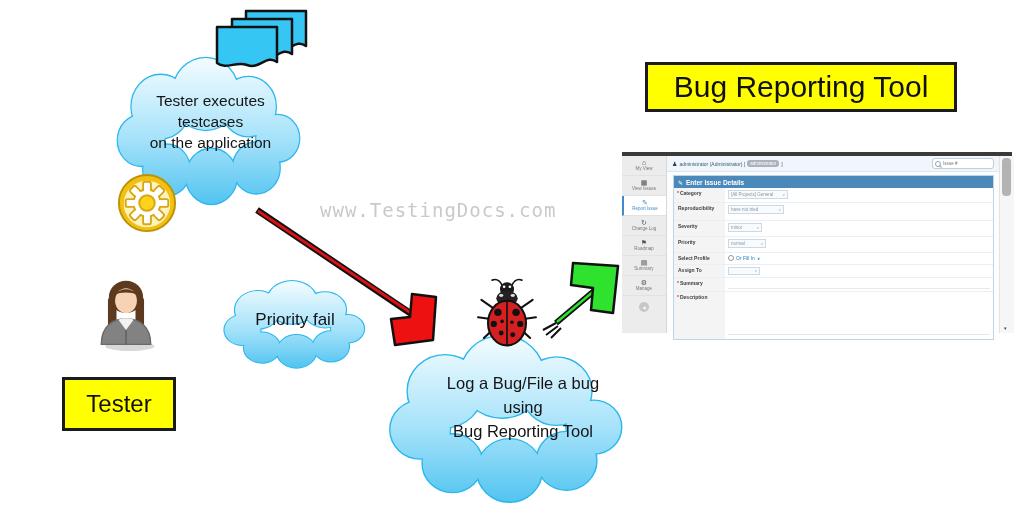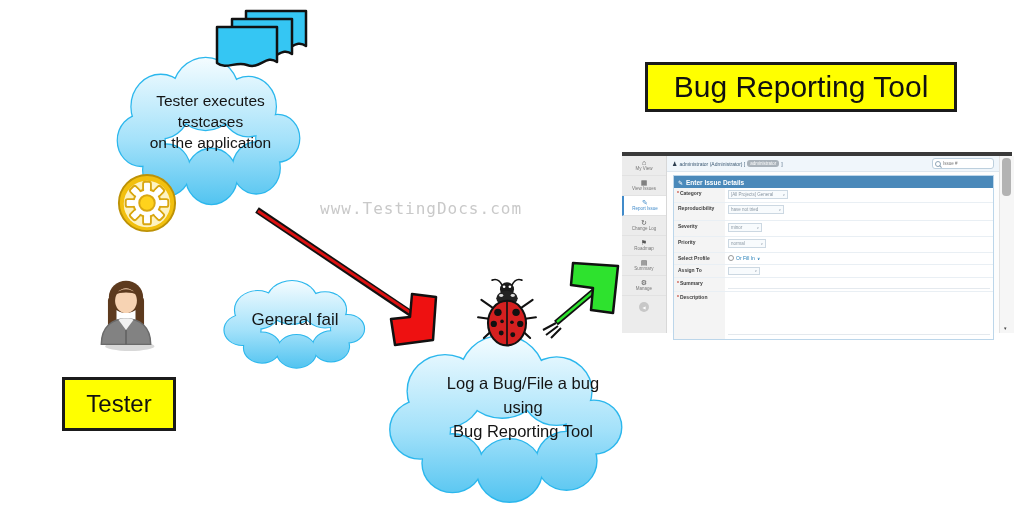--- a/index.html
+++ b/index.html
@@ -4,21 +4,21 @@
 <style>
   html,body{margin:0;padding:0;background:#fff;}
   #stage{position:relative;width:1024px;height:509px;background:#fff;overflow:hidden;
          font-family:"Liberation Sans","DejaVu Sans",sans-serif;color:#111;}
   .abs{position:absolute;}
   svg{display:block;overflow:visible;}
 
   
   .cloud-text{position:absolute;text-align:center;color:#141414;line-height:21px;font-size:15.5px;}
   .watermark{position:absolute;left:320px;top:199px;font-family:"DejaVu Sans Mono",monospace;
-             font-size:16px;letter-spacing:1px;color:#c9c9c9;}
+             font-size:19px;letter-spacing:1px;color:#c9c9c9;}
   .ylabel{position:absolute;background:#ffff00;border:3px solid #1b1b1b;display:flex;
           align-items:center;justify-content:center;color:#111;}
 
   
   .shot{position:absolute;left:622px;top:152px;width:392px;height:181px;background:#fff;font-family:"Liberation Sans","DejaVu Sans",sans-serif;}
   .shot-topline{height:4px;background:#3a3a3a;width:390px;}
   .shot-body{display:flex;height:177px;}
   .mb-sidebar{width:44px;background:#ececec;border-right:1px solid #d8d8d8;flex:none;}
   .sb-item{height:19px;display:flex;flex-direction:column;align-items:center;justify-content:center;
            color:#6b6b6b;border-bottom:1px solid #e2e2e2;cursor:pointer;}
@@ -224,21 +224,21 @@
         <circle cx="96" cy="34" r="34"></circle>
         <circle cx="140" cy="46" r="28"></circle>
       <circle cx="170" cy="76" r="22"></circle>
         <circle cx="148" cy="104" r="24"></circle>
         <circle cx="102" cy="112" r="26"></circle>
       <circle cx="56" cy="106" r="24"></circle>
         <circle cx="30" cy="78" r="24"></circle>
     </g>
   </svg>
   <div class="cloud-text" style="left:224px;top:309px;width:142px;font-size:17px;">
-    <div>General fail</div>
+    <div>Priority fail</div>
   </div>
 
   <svg class="abs" style="left:383px;top:336px;" width="248" height="168" viewBox="0 0 200 140" preserveAspectRatio="none">
     <defs>
         <linearGradient id="g3" x1="0" y1="0" x2="0" y2="140" gradientUnits="userSpaceOnUse">
       <stop offset="0" stop-color="#f4fcff"></stop>
           <stop offset="0.55" stop-color="#a5e2fa"></stop>
           <stop offset="1" stop-color="#50c3f0"></stop>
     </linearGradient>
       </defs>

